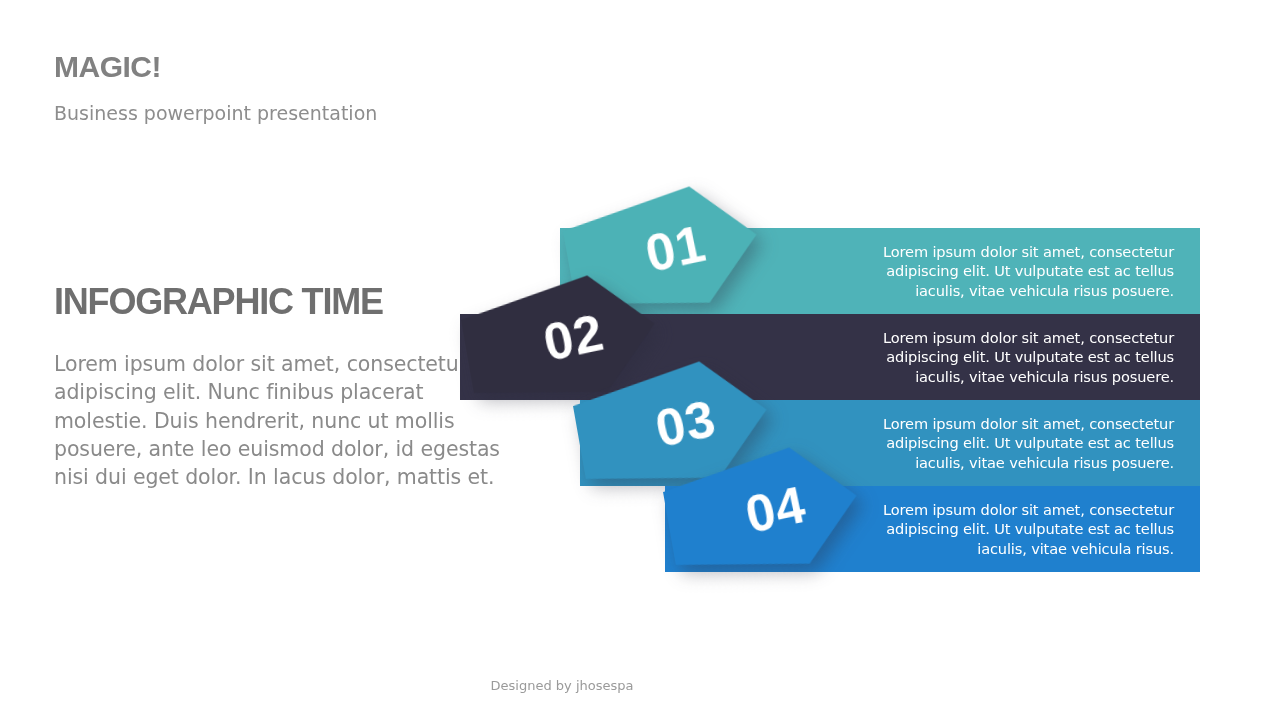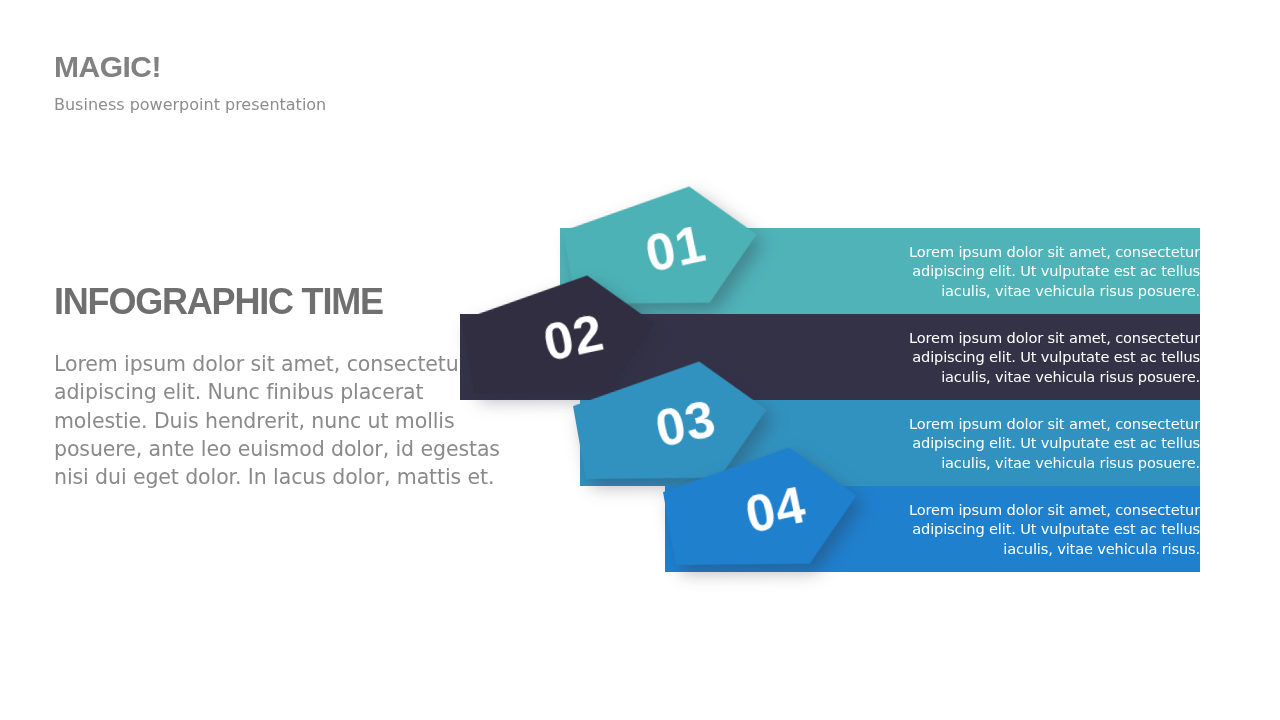--- a/index.html
+++ b/index.html
@@ -23,23 +23,23 @@
   }
   .brand-title {
     font-family:"Liberation Sans", sans-serif;
     font-size:30px;
     font-weight:bold;
     letter-spacing:-0.5px;
     color:#818181;
     line-height:1;
   }
   .brand-sub {
-    margin-top:15px;
-    font-family:"DejaVu Sans", sans-serif;
-    font-size:16px;
+    margin-top:22px;
+    font-family:"DejaVu Sans", sans-serif;
+    font-size:19px;
     font-weight:400;
     color:#8d8d8d;
     line-height:1;
   }
 
   
   .left-col {
     position:absolute;
     left:54px; top:284px;
     width:450px;
@@ -78,20 +78,21 @@
     display:flex;
     align-items:center;
     justify-content:flex-end;
   }
   .band-text {
     font-family:"DejaVu Sans", sans-serif;
     font-size:14.6px;
     line-height:1.33;
     color:#ffffff;
     text-align:right;
+    padding-right:26px;
     width:330px;
     letter-spacing:-0.15px;
   }
 
   
   .badge {
     position:absolute;
     width:190px; height:118px;
     transform:rotate(-10deg);
     filter:drop-shadow(5px 9px 9px rgba(40,40,60,0.34));
@@ -192,14 +193,15 @@
           <polygon points="0,22 132,0 190,59 132,118 0,96" fill="#1f80ce"></polygon>
         </svg>
         <div class="badge-num">
           <span>04</span>
         </div>
       </div>
     </div>
 
   </div>
 
+  <div class="footer">Designed by jhosespa</div>
 
 </div>
 
 </body></html>

